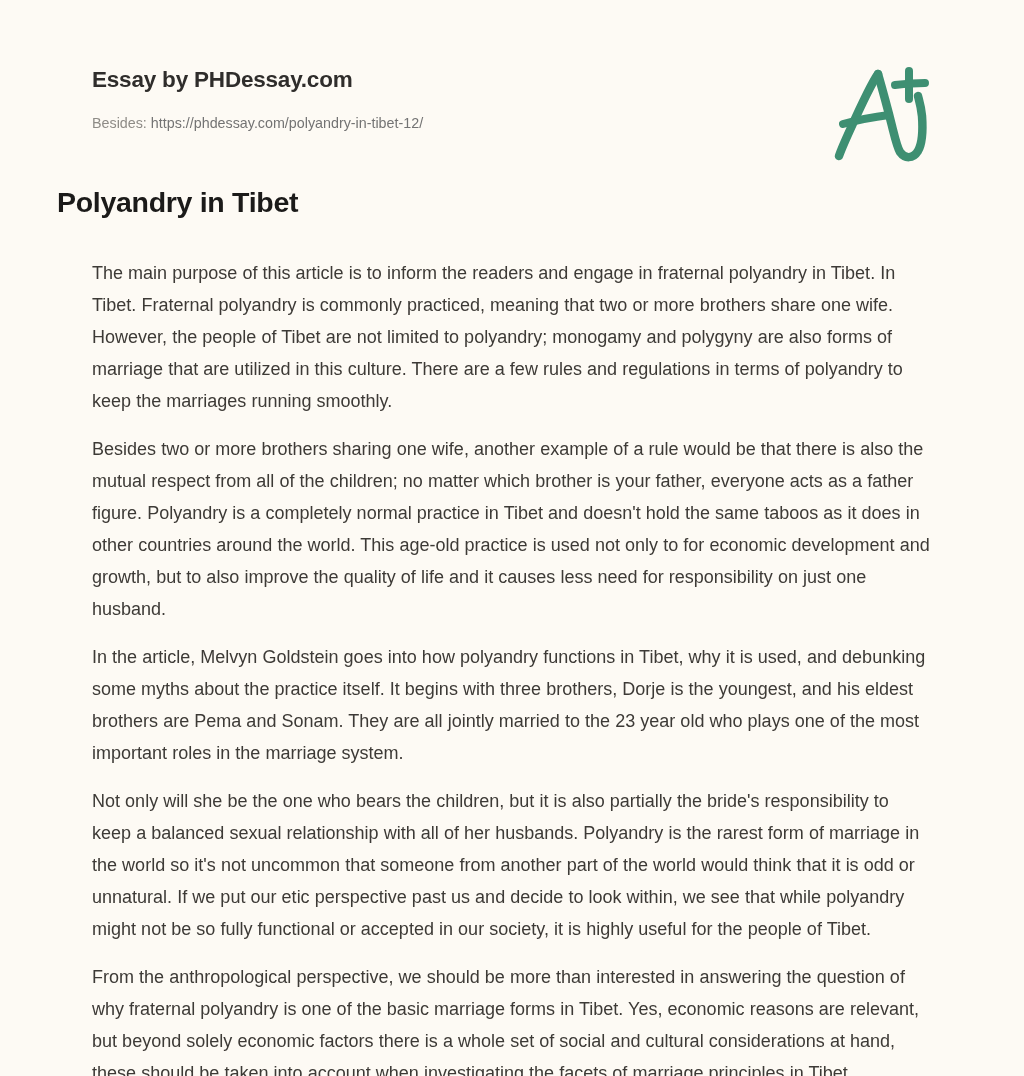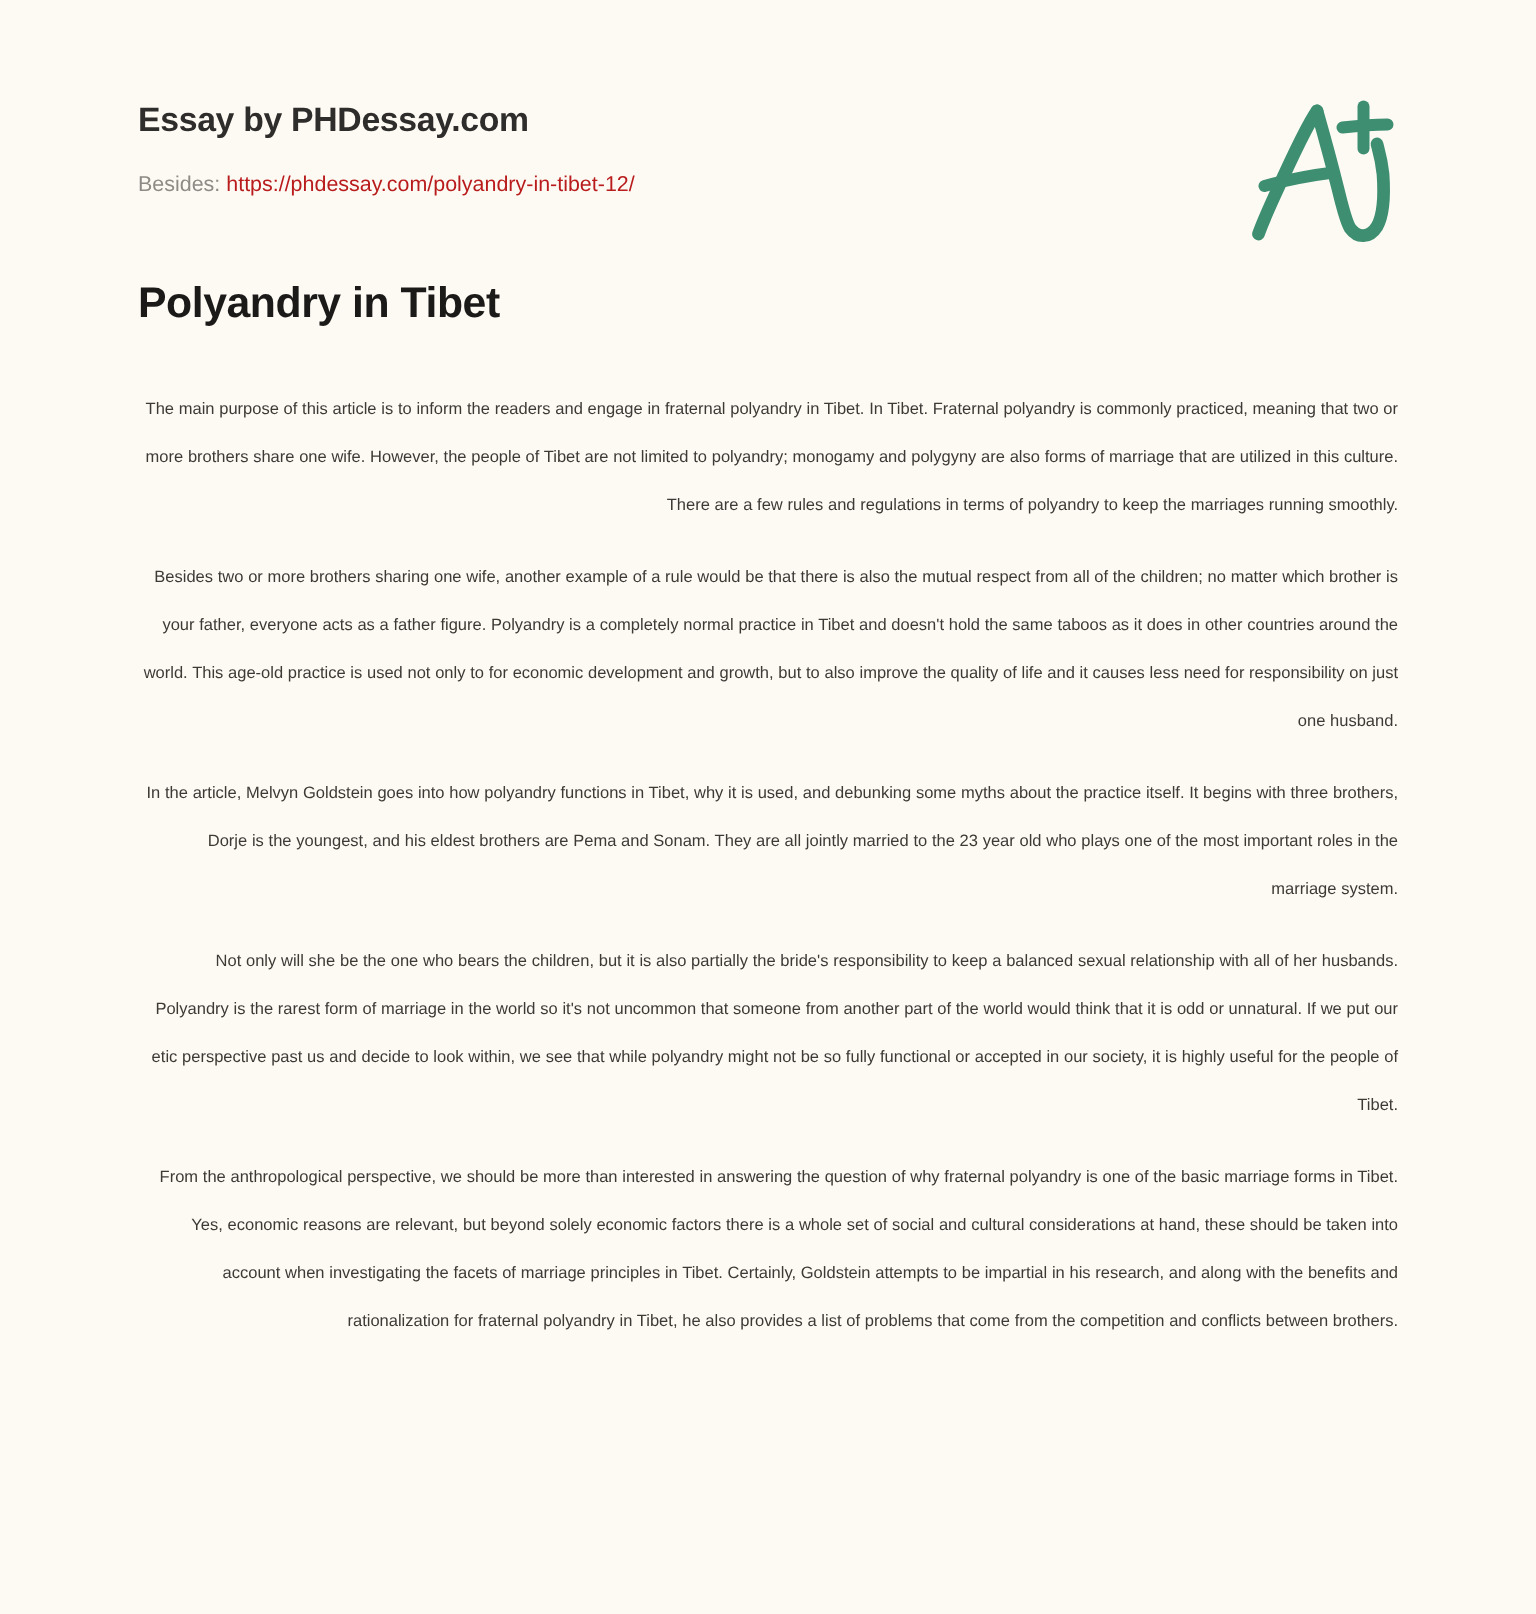--- a/index.html
+++ b/index.html
@@ -45,61 +45,62 @@
     line-height: 1.3;
     color: #8e8b86;
     white-space: nowrap;
   }
 
   .source-label {
     color: #8e8b86;
   }
 
   .source-url {
-    color: #b91c1c;
+    color: #737373;
     text-decoration: none;
   }
 
   
   .logo {
     position: absolute;
     top: 62px;
     right: 86px;
     width: 112px;
     height: 104px;
   }
   .logo svg { display: block; width: 100%; height: 100%; }
 
   
   .title-wrap {
-    padding: 0 92px;
+    padding: 0 40px;
+    margin-left: 17px;
   }
 
   .doc-title {
     font-size: 28.5px;
     font-weight: bold;
     color: #1b1a19;
     letter-spacing: -0.3px;
     line-height: 1.25;
   }
 
   
   .article {
     padding: 0 92px;
     margin-top: 36px;
     width: 1024px;
   }
 
   .para {
-    font-size: 11px;
+    font-size: 18px;
     line-height: 32px;
     color: #3d3a36;
     max-width: 840px;
     margin-bottom: 16px;
-    text-align: right;
+    text-align: left;
     word-spacing: 0.1px;
   }
 
   .para:last-child { margin-bottom: 0; }
 </style>
 </head>
 <body>
 
 <div class="page">
 

